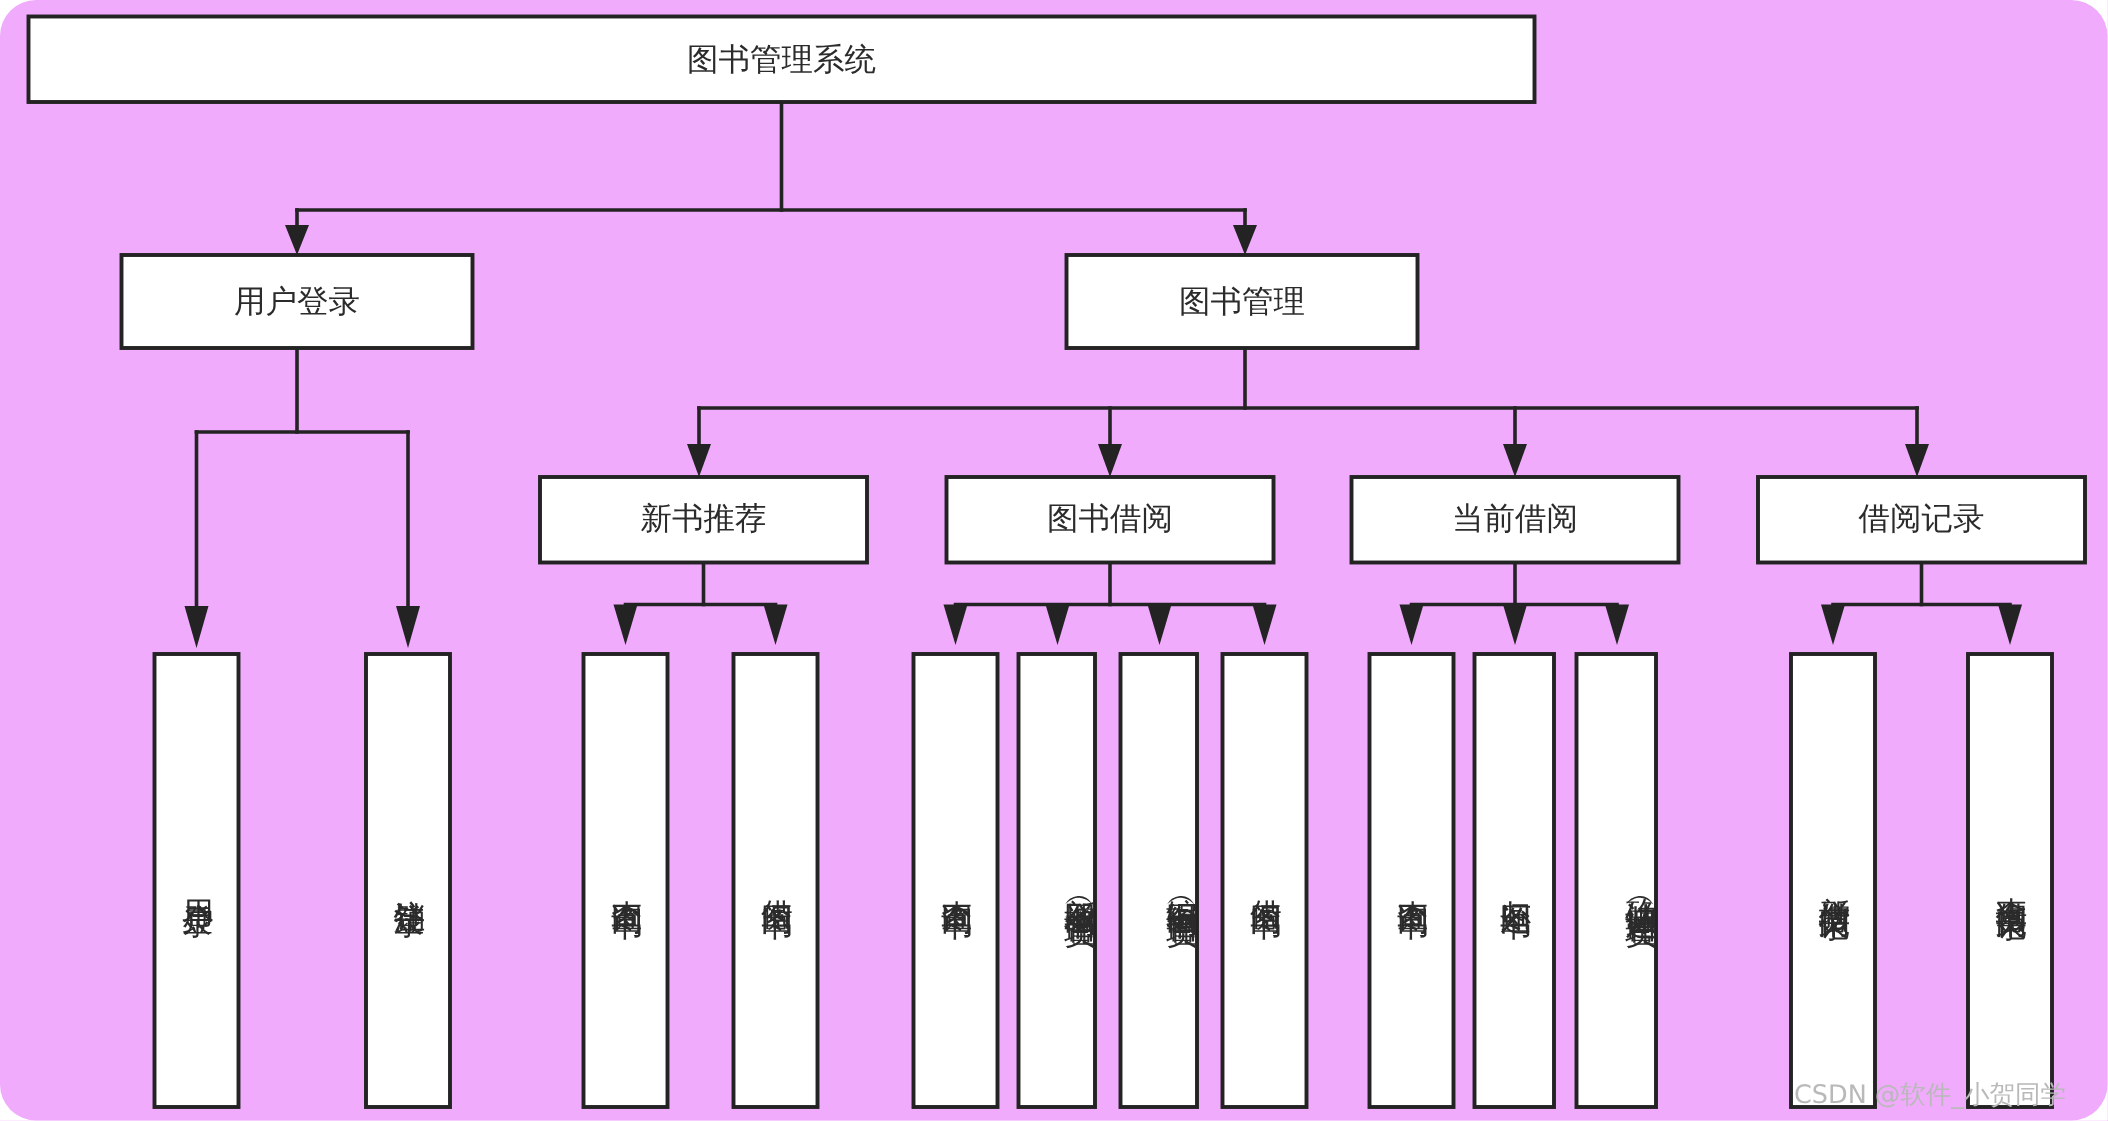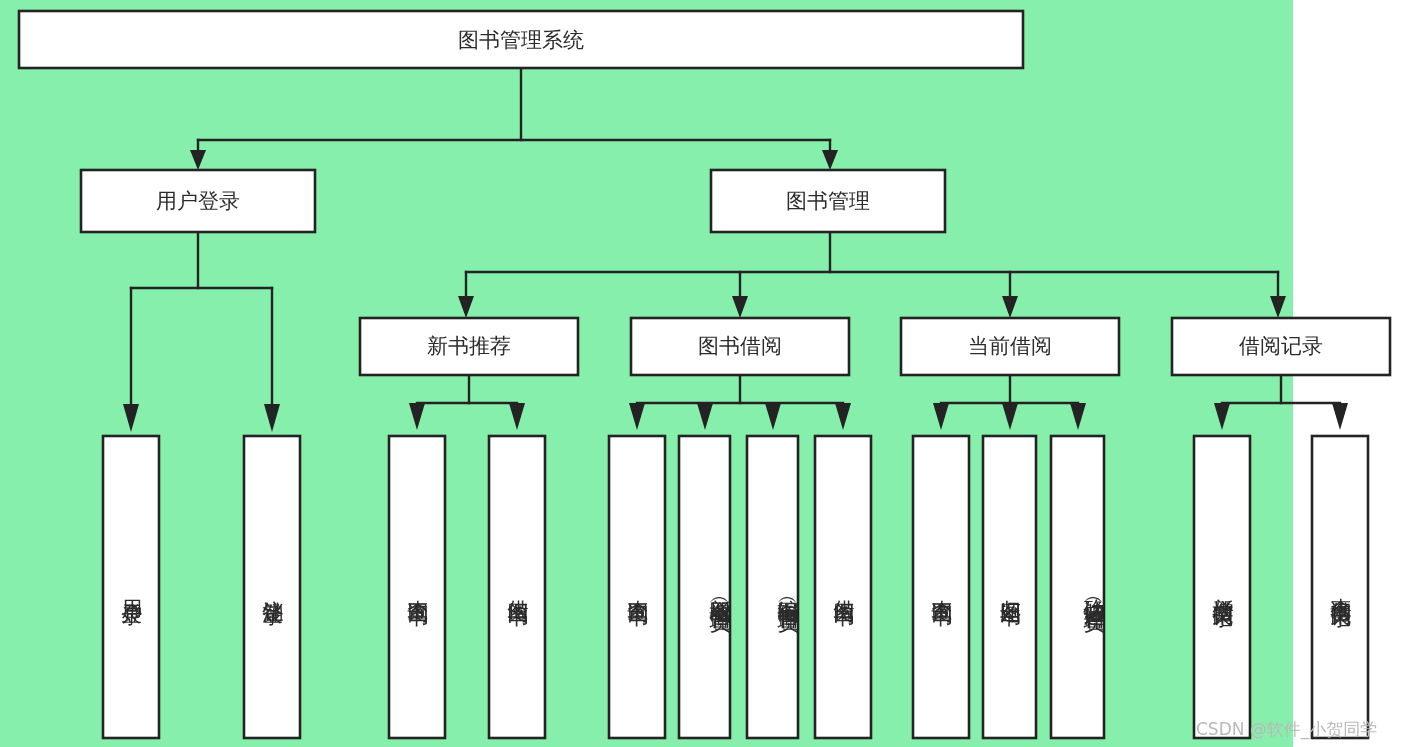--- a/index.html
+++ b/index.html
@@ -9,23 +9,24 @@
     background: #ffffff;
   }
   body {
     font-family: "DejaVu Sans", "Liberation Sans", sans-serif;
     width: 1405px;
     height: 747px;
     overflow: hidden;
   }
   #diagram-root {
     position: relative;
-    width: 1293px;
+    width: 1405px;
     height: 747px;
-    background: #86efac;
+    background: #f0abfc;
+    border-radius: 24px;
   }
   svg.diagram-canvas {
     position: absolute;
     left: 0;
     top: 0;
     width: 1405px;
     height: 747px;
     display: block;
   }
   .node-rect {

